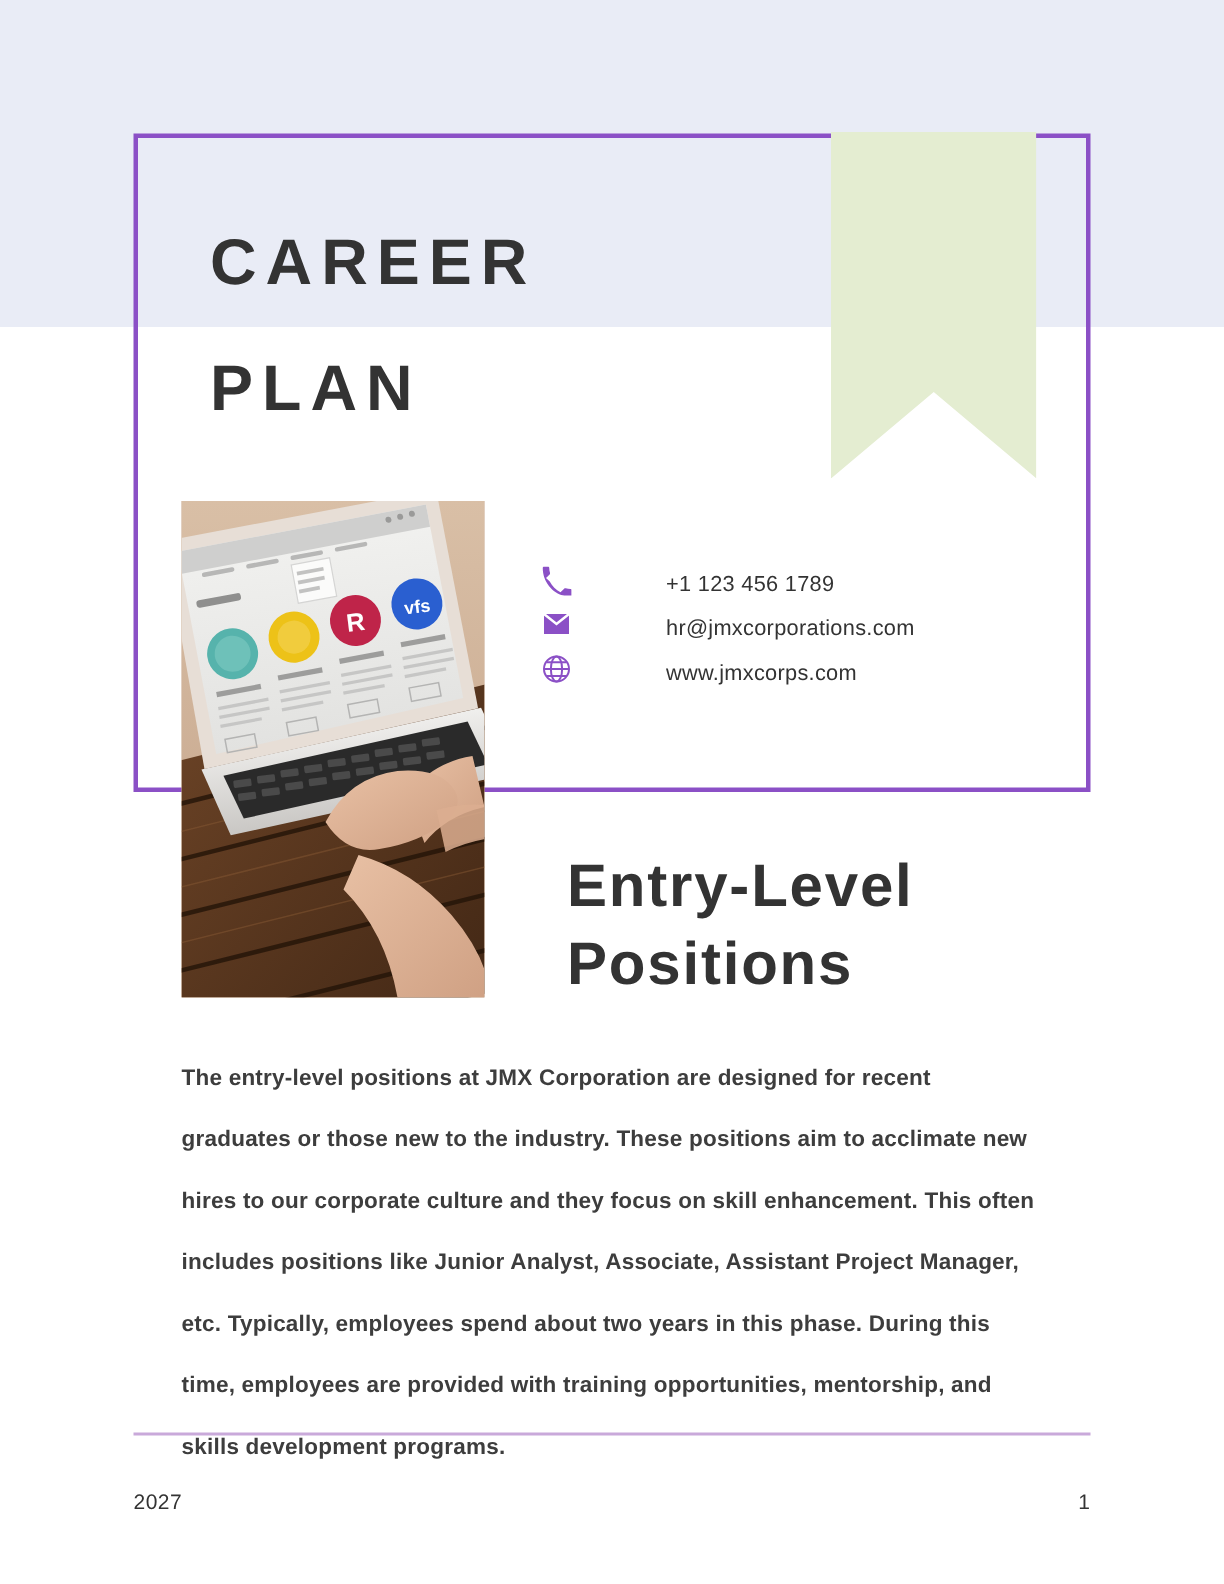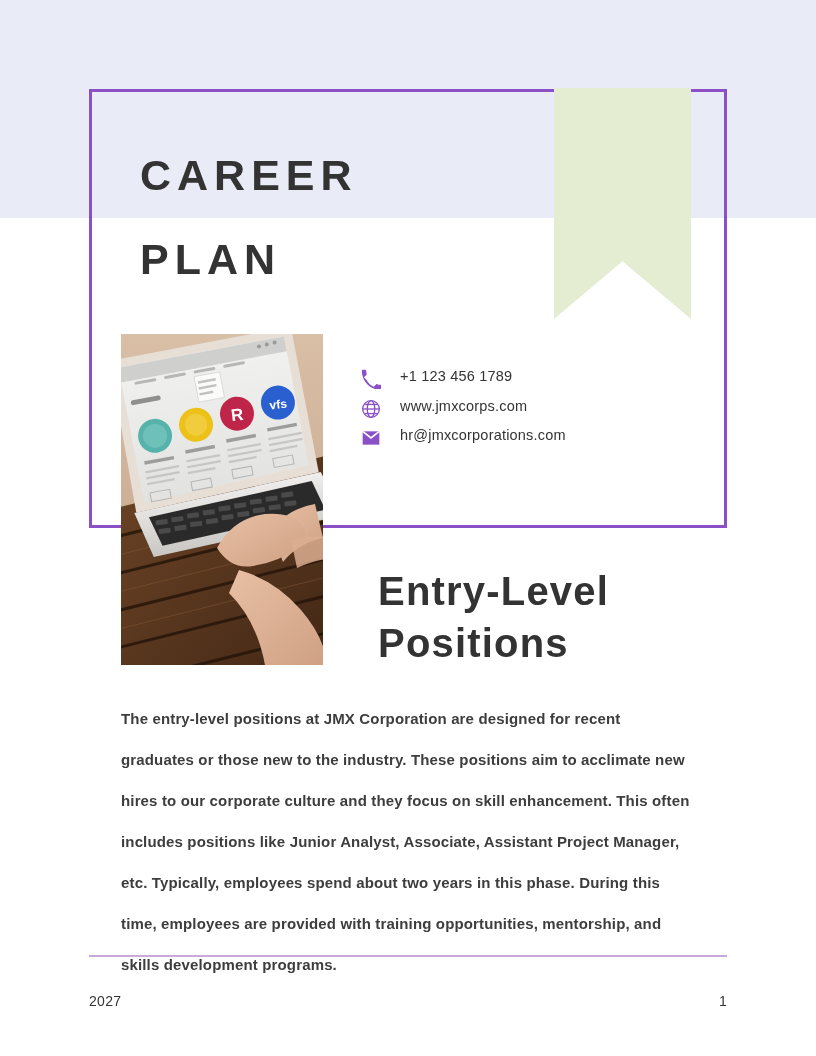--- a/index.html
+++ b/index.html
@@ -80,22 +80,23 @@
   
   .contact-list {
     position: absolute;
     left: 360px;
     top: 368px;
     width: 340px;
     z-index: 5;
   }
   .contact-row {
     display: flex;
-    align-items: flex-start;
+    align-items: flex-end;
     height: 29.5px;
+    gap: 44px;
   }
   .contact-icon {
     width: 22px;
     height: 22px;
     flex: 0 0 22px;
     margin-right: 18px;
     display: flex;
     align-items: center;
     justify-content: center;
   }
@@ -329,41 +330,41 @@
     <span class="contact-icon">
       <svg width="20" height="20" viewBox="0 0 24 24" fill="#8b50c6">
         <path d="M6.6 10.8c1.9 3.7 4.9 6.7 8.6 8.6l2.9-2.9c.4-.4.9-.5 1.3-.3 1.2.4 2.5.6 3.8.6.6 0 1 .4 1 1V22c0 .6-.4 1-1 1C11.3 23 1 12.7 1 .0 1 -.6 1.4-1 2-1h3.2c.6 0 1 .4 1 1 0 1.3.2 2.6.6 3.8.1.4 0 .9-.3 1.3l-2.9 2.9z" transform="translate(0,2)"></path>
       </svg>
     </span>
     <span class="contact-text">+1 123 456 1789</span>
   </div>
 
   <div class="contact-row">
     <span class="contact-icon">
+      <svg width="20" height="20" viewBox="0 0 24 24" fill="#8b50c6">
+        <path d="M2 4h20v16H2z"></path>
+        <path d="M2 4l10 8 10-8" fill="none" stroke="#ffffff" stroke-width="2"></path>
+      </svg>
+    </span>
+    <span class="contact-text">hr@jmxcorporations.com</span>
+  </div>
+
+  <div class="contact-row">
+    <span class="contact-icon">
       <svg width="20" height="20" viewBox="0 0 24 24" fill="none" stroke="#8b50c6" stroke-width="1.6">
         <circle cx="12" cy="12" r="10"></circle>
         <ellipse cx="12" cy="12" rx="4.5" ry="10"></ellipse>
         <line x1="2" y1="12" x2="22" y2="12"></line>
         <path d="M4 6.5h16"></path>
         <path d="M4 17.5h16"></path>
       </svg>
     </span>
     <span class="contact-text">www.jmxcorps.com</span>
   </div>
 
-  <div class="contact-row">
-    <span class="contact-icon">
-      <svg width="20" height="20" viewBox="0 0 24 24" fill="#8b50c6">
-        <path d="M2 4h20v16H2z"></path>
-        <path d="M2 4l10 8 10-8" fill="none" stroke="#ffffff" stroke-width="2"></path>
-      </svg>
-    </span>
-    <span class="contact-text">hr@jmxcorporations.com</span>
-  </div>
-
 
 </div>
 
 <h2 class="section-heading">Entry-Level
 Positions</h2>
 
 <p class="body-text">The entry-level positions at JMX Corporation are designed for recent graduates or those new to the industry. These positions aim to acclimate new hires to our corporate culture and they focus on skill enhancement. This often includes positions like Junior Analyst, Associate, Assistant Project Manager, etc. Typically, employees spend about two years in this phase. During this time, employees are provided with training opportunities, mentorship, and skills development programs.</p>
 
 <div class="footer-rule"></div>
 

